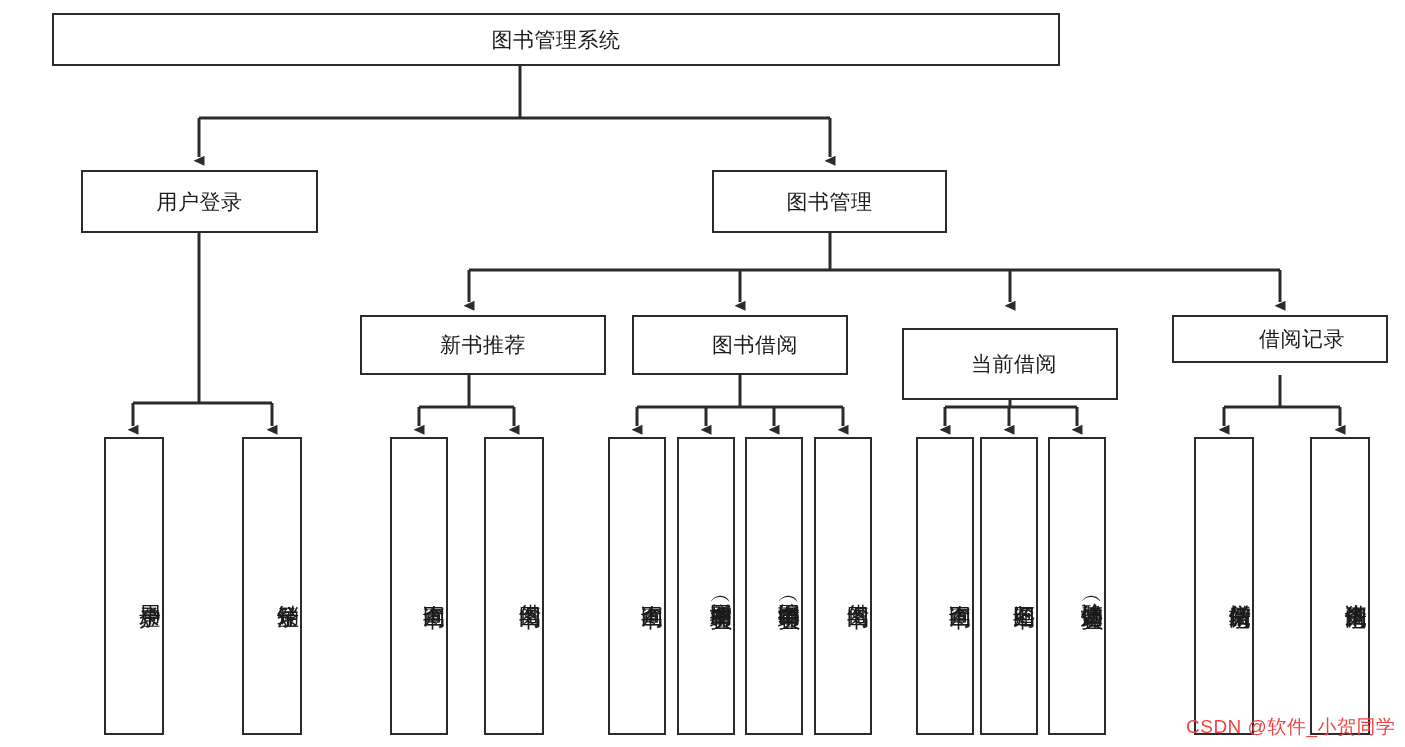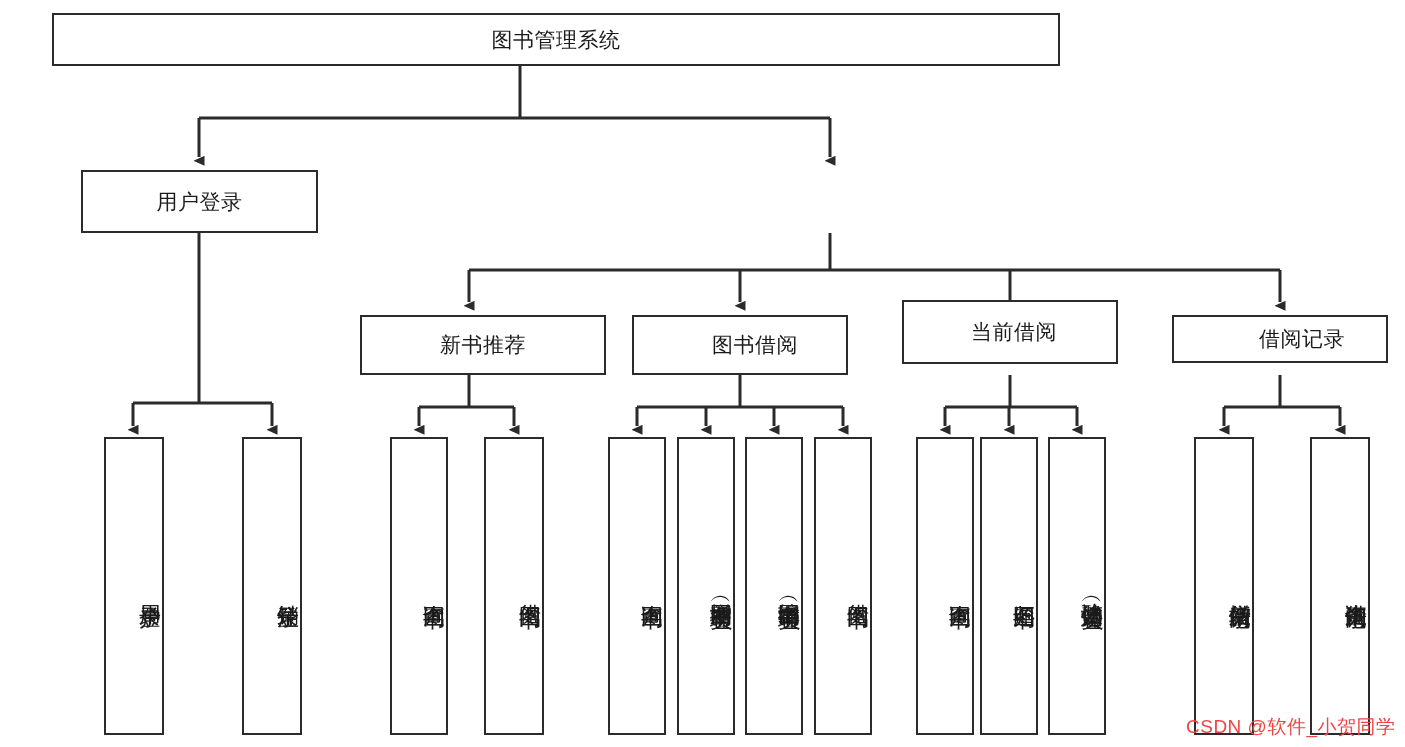--- a/index.html
+++ b/index.html
@@ -120,28 +120,31 @@
     </g>
   </svg>
 
   <div class="node h" style="left:16px; top:13px; width:1008px; height:53px;margin-left:36px;">
     <span>图书管理系统</span>
   </div>
 
   <div class="node h" style="left:81px; top:170px; width:237px; height:63px;">
     <span>用户登录</span>
   </div>
+  <div class="node h" style="left:712px; top:170px; width:235px; height:63px;">
+    <span>图书管理</span>
+  </div>
 
   <div class="node h" style="left:360px; top:315px; width:246px; height:60px;">
     <span>新书推荐</span>
   </div>
   <div class="node h" style="left:632px; top:315px; width:216px; height:60px;padding-left:30px;">
     <span>图书借阅</span>
   </div>
-  <div class="node h" style="left:902px; top:300px; width:216px; height:64px;padding-left:8px;">
+  <div class="node h" style="left:902px; top:328px; width:216px; height:72px;padding-left:8px;">
     <span>当前借阅</span>
   </div>
   <div class="node h" style="left:1172px; top:315px; width:216px; height:48px;padding-left:44px;">
     <span>借阅记录</span>
   </div>
 
   <div class="node leaf" style="left:104px; top:437px; width:60px; height:298px;">
     <span class="vtext">用户登录</span>
   </div>
   <div class="node leaf" style="left:242px; top:437px; width:60px; height:298px;">

